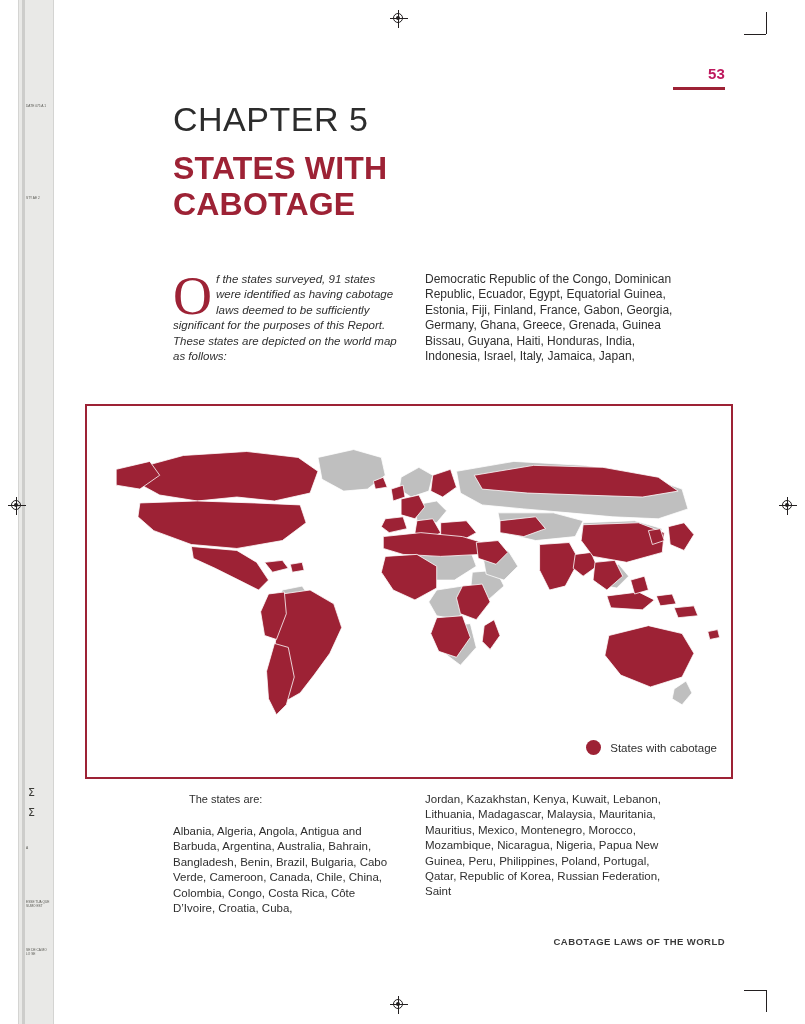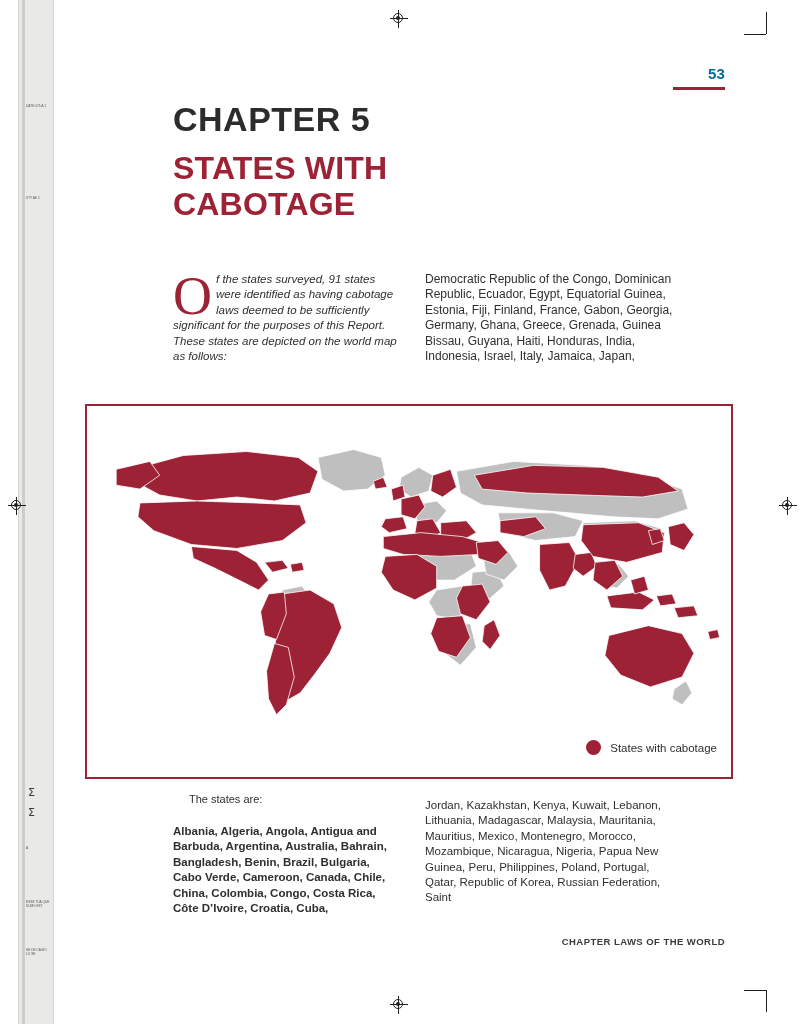--- a/index.html
+++ b/index.html
@@ -104,39 +104,39 @@
 
   .folio {
     position: absolute;
     right: 8px;
     top: 66px;
     text-align: right;
   }
   .folio .num {
     font-size: 15px;
     font-weight: bold;
-    color: #0369a1;
+    color: #be185d;
     letter-spacing: .2px;
     line-height: 16px;
   }
   .folio .rule {
     margin-top: 5px;
     margin-left: auto;
     width: 52px;
     height: 3px;
     background: #9d2235;
   }
 
   .chapter-label {
     position: absolute;
     left: 0; top: 100px;
     font-size: 34px;
     letter-spacing: .5px;
     color: #2c2c2c;
-    font-weight: bold;
+    font-weight: normal;
     line-height: 38px;
   }
   .chapter-title {
     position: absolute;
     left: 0; top: 150px;
     font-size: 32px;
     font-weight: bold;
     color: #9d2235;
     line-height: 36px;
     letter-spacing: .2px;
@@ -224,31 +224,29 @@
     color: #2f2f2f;
   }
   .states-left {
     position: absolute;
     left: 0;
     top: 824px;
     width: 225px;
     font-size: 11.5px;
     line-height: 15.4px;
     color: #2f2f2f;
-    font-weight: bold;
   }
   .states-right {
     position: absolute;
     left: 252px;
     top: 792px;
     width: 250px;
     font-size: 11.5px;
     line-height: 15.4px;
     color: #2f2f2f;
-    margin-top: 6px;
   }
 
   .footer {
     position: absolute;
     right: 8px;
     top: 936px;
     font-size: 9.5px;
     font-weight: bold;
     letter-spacing: .45px;
     color: #3a3a3a;
@@ -425,16 +423,16 @@
       <div class="legend">
         <span class="swatch"></span>
         <span class="ltext">States with cabotage</span>
       </div>
     </div>
 
     <div class="states-intro">The states are:</div>
     <div class="states-left">Albania, Algeria, Angola, Antigua and Barbuda, Argentina, Australia, Bahrain, Bangladesh, Benin, Brazil, Bulgaria, Cabo Verde, Cameroon, Canada, Chile, China, Colombia, Congo, Costa Rica,  Côte D’Ivoire, Croatia, Cuba,</div>
     <div class="states-right">Jordan, Kazakhstan, Kenya, Kuwait, Lebanon, Lithuania, Madagascar, Malaysia, Mauritania, Mauritius, Mexico, Montenegro, Morocco, Mozambique, Nicaragua, Nigeria, Papua New Guinea, Peru, Philippines, Poland, Portugal, Qatar, Republic of Korea, Russian Federation, Saint</div>
 
-    <div class="footer">CHAPTER LAWS OF THE WORLD</div>
+    <div class="footer">CABOTAGE LAWS OF THE WORLD</div>
 
   </div>
 </div>
 
 </body></html>

